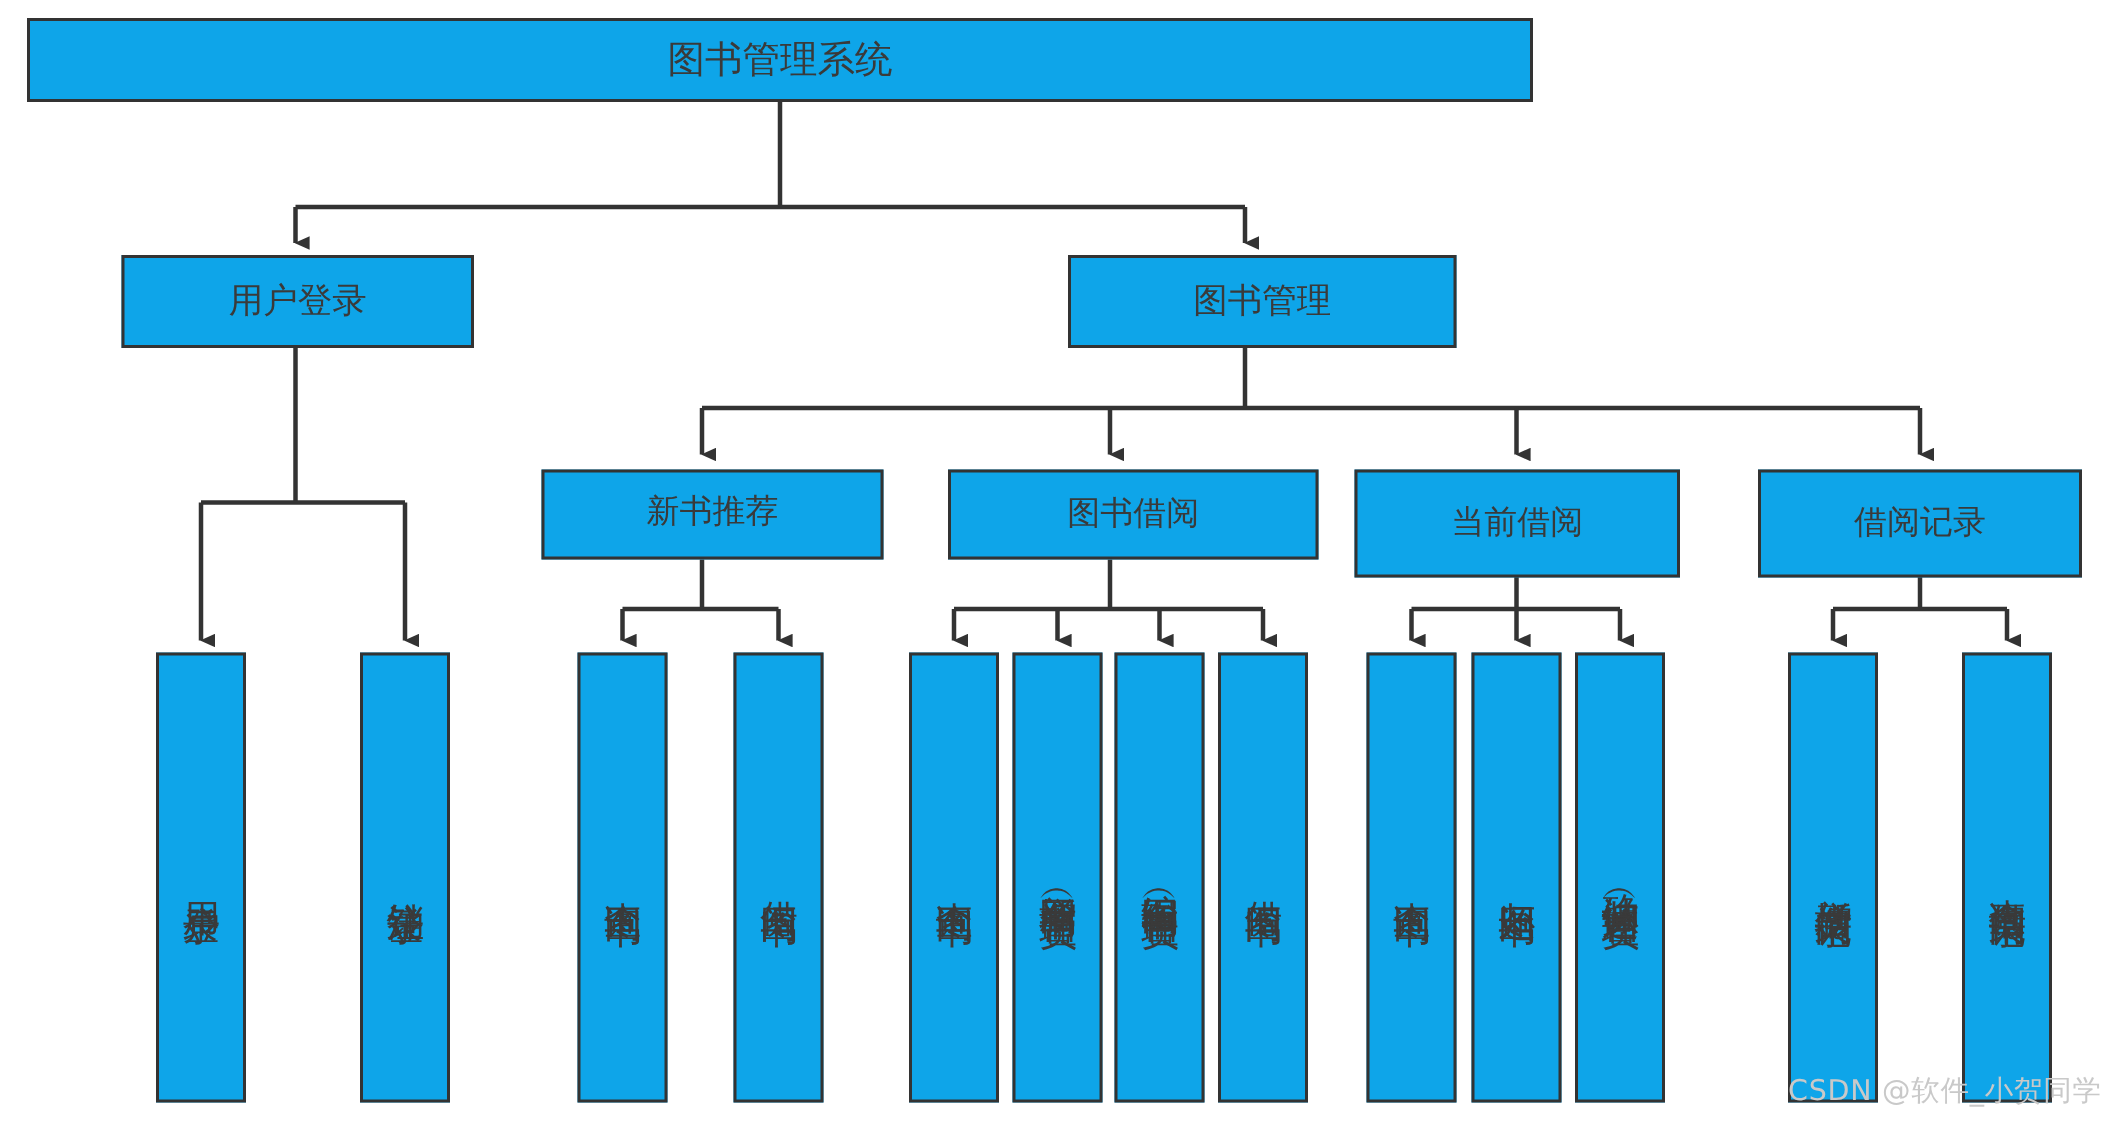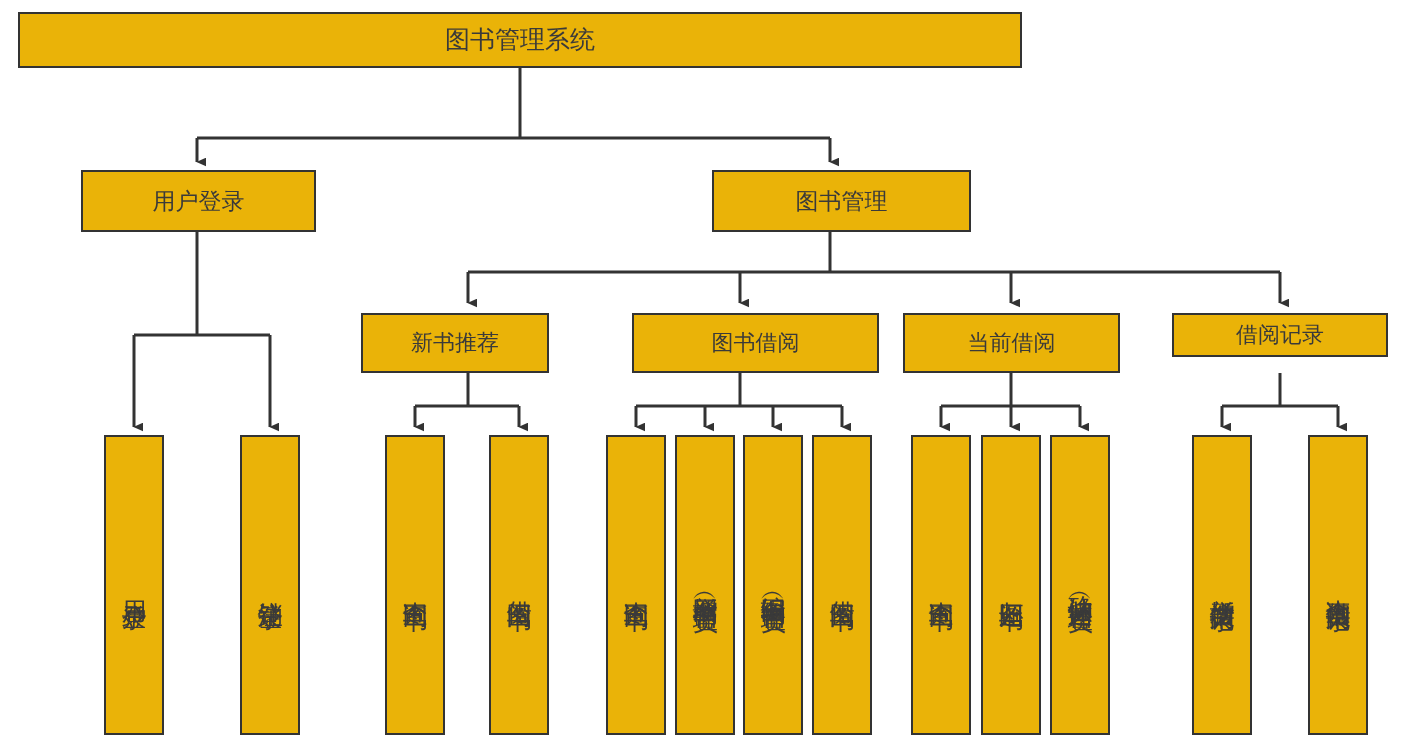--- a/index.html
+++ b/index.html
@@ -23,21 +23,21 @@
     left: 0;
     top: 0;
     width: 1405px;
     height: 747px;
     pointer-events: none;
   }
   .node {
     position: absolute;
     box-sizing: border-box;
     border: 2.5px solid #333333;
-    background: #eab308;
+    background: #0ea5e9;
     color: #3a3a3a;
     display: flex;
     align-items: center;
     justify-content: center;
     text-align: center;
     line-height: 1.15;
   }
   .node.root {
     font-size: 25px;
   }
@@ -126,30 +126,30 @@
     <span>图书管理系统</span>
   </div>
 
   <div class="node level2" style="left:81px; top:170px; width:235px; height:62px;">
     <span>用户登录</span>
   </div>
   <div class="node level2" style="left:712px; top:170px; width:259px; height:62px;">
     <span>图书管理</span>
   </div>
 
-  <div class="node level3" style="left:361px; top:313px; width:188px; height:60px;">
+  <div class="node level3" style="left:361px; top:313px; width:228px; height:60px;font-family:Liberation Mono, monospace;">
     <span>新书推荐</span>
   </div>
   <div class="node level3" style="left:632px; top:313px; width:247px; height:60px;">
     <span>图书借阅</span>
   </div>
-  <div class="node level3" style="left:903px; top:313px; width:217px; height:60px;">
+  <div class="node level3" style="left:903px; top:313px; width:217px; height:72px;">
     <span>当前借阅</span>
   </div>
-  <div class="node level3" style="left:1172px; top:313px; width:216px; height:44px;">
+  <div class="node level3" style="left:1172px; top:313px; width:216px; height:72px;">
     <span>借阅记录</span>
   </div>
 
   <div class="node leaf" style="left:104px; top:435px; width:60px; height:300px;">
     <span>用户登录</span>
   </div>
   <div class="node leaf" style="left:240px; top:435px; width:60px; height:300px;">
     <span>注销登录</span>
   </div>
 
@@ -183,14 +183,15 @@
     <span>确认归还（管理员）</span>
   </div>
 
   <div class="node leaf" style="left:1192px; top:435px; width:60px; height:300px;">
     <span>新增借阅记录</span>
   </div>
   <div class="node leaf" style="left:1308px; top:435px; width:60px; height:300px;">
     <span>查询借阅记录</span>
   </div>
 
+  <div class="watermark" style="left:1192px; top:714px;">CSDN @软件_小贺同学</div>
 
 </div>
 
 </body></html>

